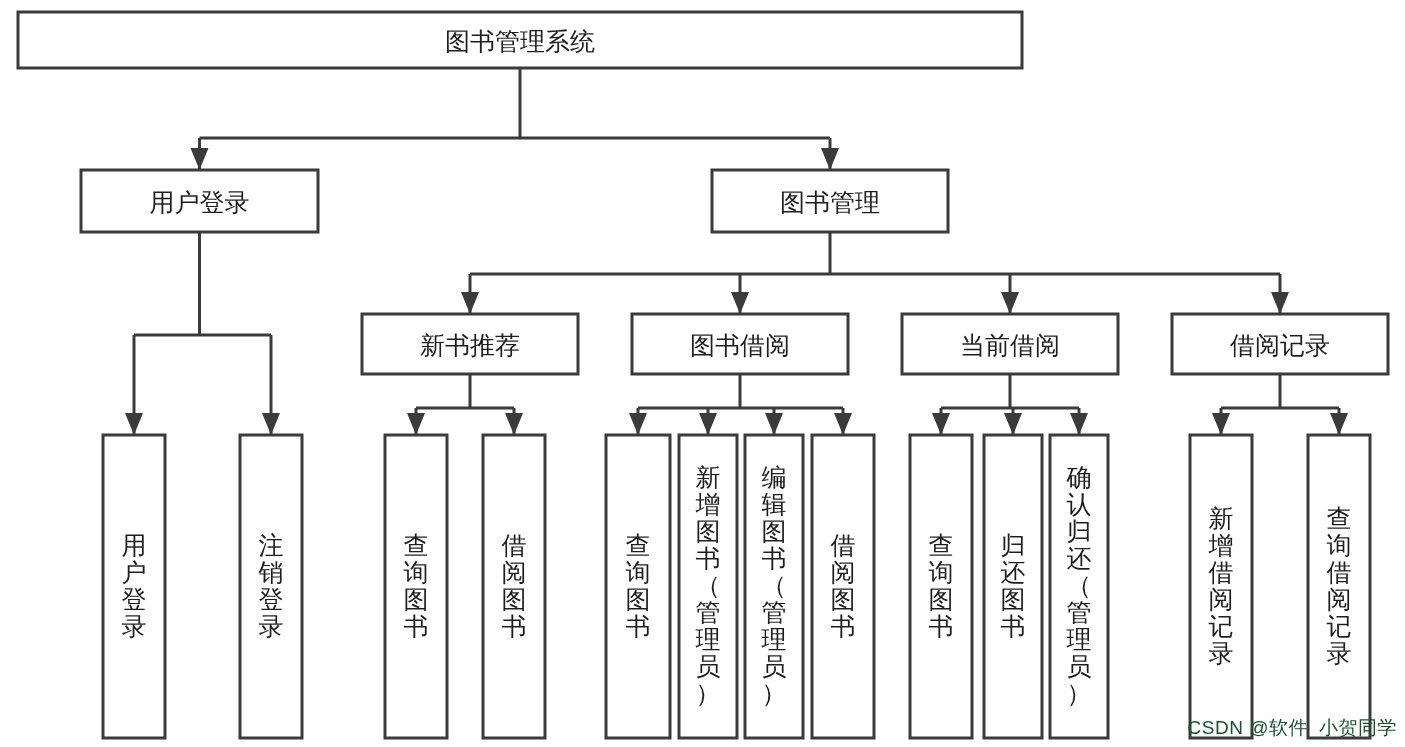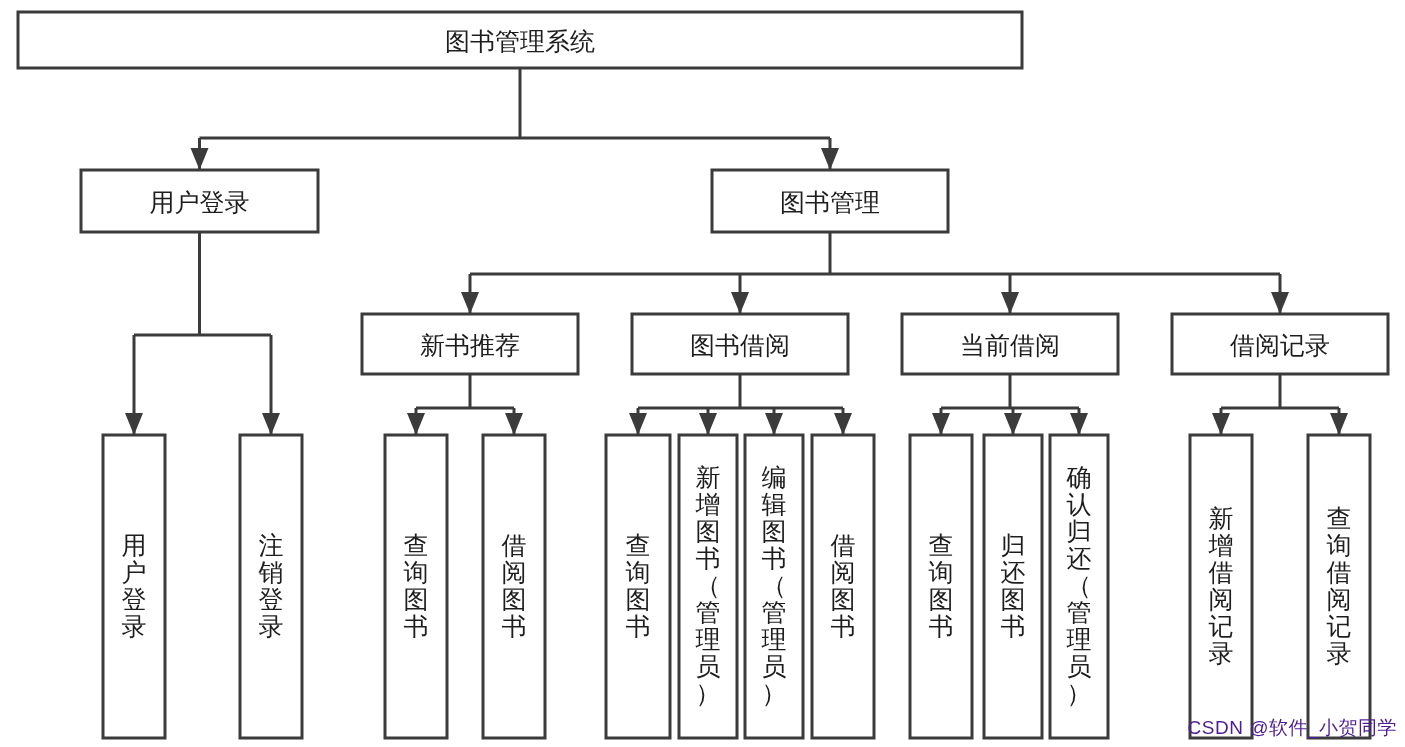--- a/index.html
+++ b/index.html
@@ -56,21 +56,21 @@
     fill: #1d1d1d;
     text-anchor: middle;
     white-space: pre;
   }
   .watermark-text {
     position: absolute;
     right: 8px;
     bottom: 6px;
     font-family: "Liberation Sans", "DejaVu Sans", sans-serif;
     font-size: 19px;
-    color: #4c1d95;
+    color: #14532d;
     letter-spacing: 0.5px;
     pointer-events: none;
     user-select: none;
     white-space: pre;
   }
 </style>
 </head>
 <body>
 
 <div id="diagram-root">

